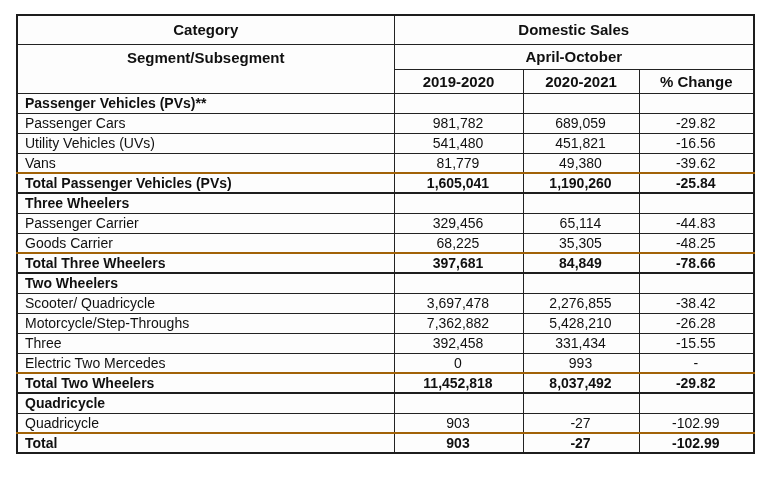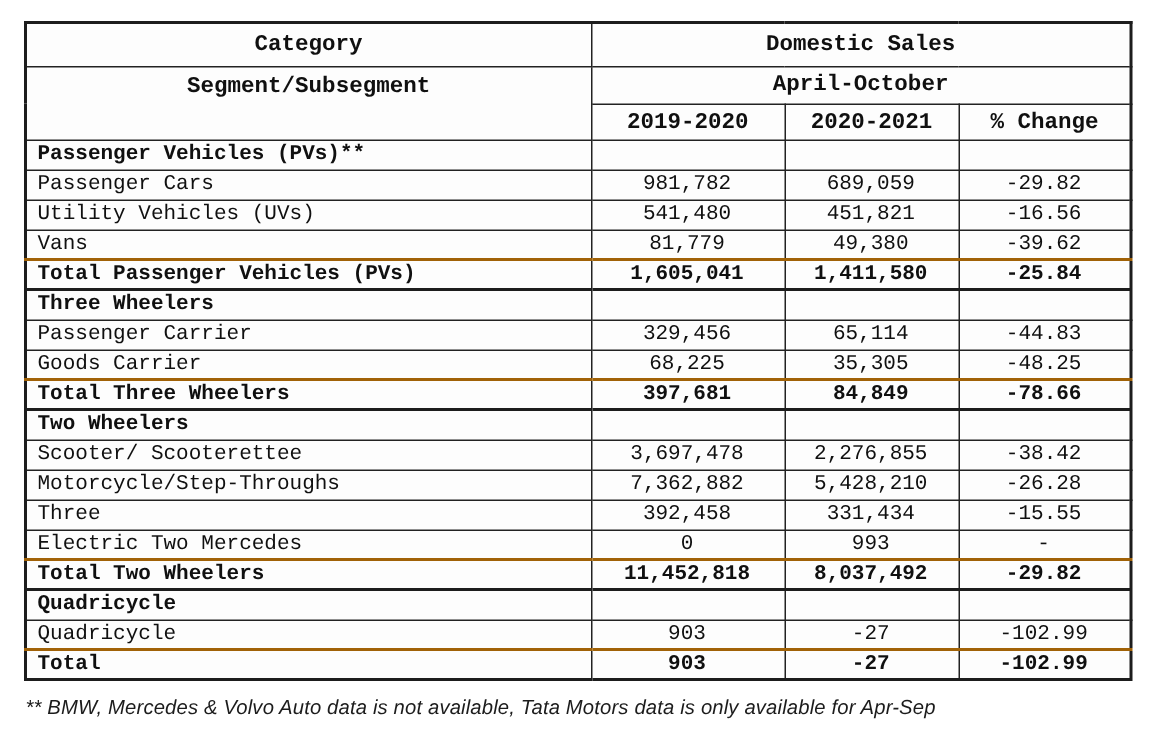--- a/index.html
+++ b/index.html
@@ -17,21 +17,20 @@
   }
   table.sales {
     position: absolute;
     left: 16px;
     top: 14px;
     width: 737px;
     border-collapse: collapse;
     table-layout: fixed;
     border: 2px solid #1d1d1d;
     background: #fdfdfd;
-    font-family: Liberation Mono, monospace;
   }
   .sales th, .sales td {
     border: 1px solid #222222;
     color: #101010;
     vertical-align: middle;
     overflow: hidden;
     white-space: nowrap;
   }
   .sales thead th {
     font-weight: bold;
@@ -115,21 +114,21 @@
         </tr>
         <tr class="row-data">
           <td class="lbl">Vans</td>
           <td class="num">81,779</td>
           <td class="num">49,380</td>
           <td class="num">-39.62</td>
         </tr>
         <tr class="row-total">
           <td class="lbl">Total Passenger Vehicles (PVs)</td>
           <td class="num">1,605,041</td>
-          <td class="num">1,411,580</td>
+          <td class="num">1,190,260</td>
           <td class="num">-25.84</td>
         </tr>
         <tr class="row-section">
           <td class="lbl">Three Wheelers</td>
           <td class="num"></td>
           <td class="num"></td>
           <td class="num"></td>
         </tr>
         <tr class="row-data">
           <td class="lbl">Passenger Carrier</td>
@@ -149,21 +148,21 @@
           <td class="num">84,849</td>
           <td class="num">-78.66</td>
         </tr>
         <tr class="row-section">
           <td class="lbl">Two Wheelers</td>
           <td class="num"></td>
           <td class="num"></td>
           <td class="num"></td>
         </tr>
         <tr class="row-data">
-          <td class="lbl">Scooter/ Scooterettee</td>
+          <td class="lbl">Scooter/ Quadricycle</td>
           <td class="num">3,697,478</td>
           <td class="num">2,276,855</td>
           <td class="num">-38.42</td>
         </tr>
         <tr class="row-data">
           <td class="lbl">Motorcycle/Step-Throughs</td>
           <td class="num">7,362,882</td>
           <td class="num">5,428,210</td>
           <td class="num">-26.28</td>
         </tr>
@@ -198,14 +197,13 @@
           <td class="num">-102.99</td>
         </tr>
         <tr class="row-total">
           <td class="lbl">Total</td>
           <td class="num">903</td>
           <td class="num">-27</td>
           <td class="num">-102.99</td>
         </tr>
       </tbody>
   </table>
-  <div class="footnote">** BMW, Mercedes &amp; Volvo Auto data is not available, Tata Motors data is only available for Apr-Sep</div>
 </div>
 
 </body></html>

